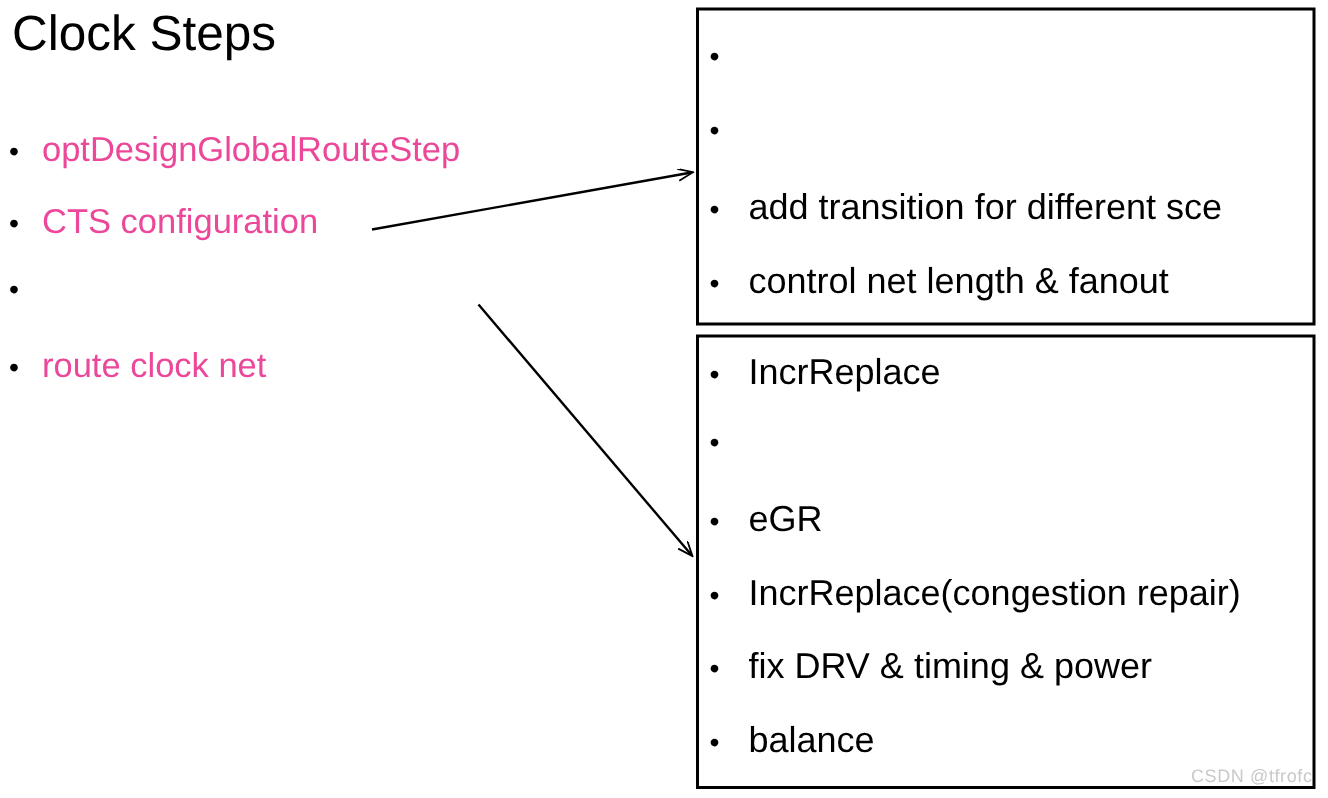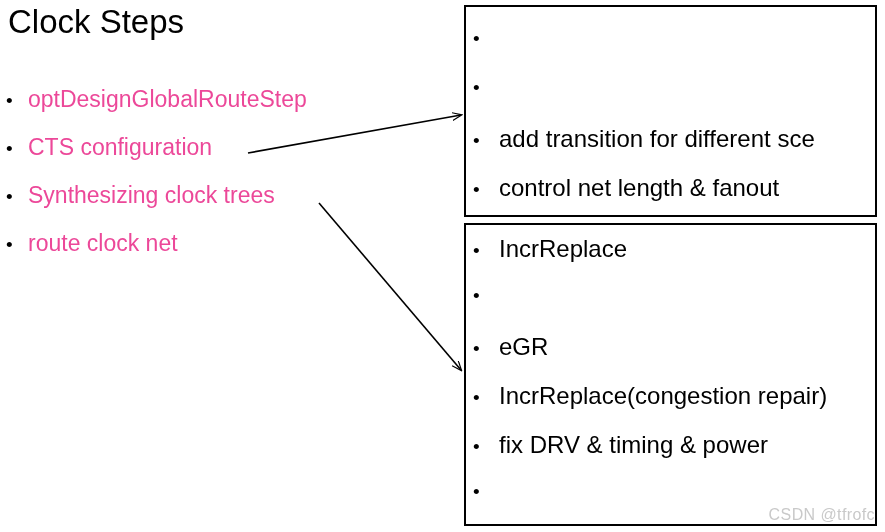--- a/index.html
+++ b/index.html
@@ -110,21 +110,21 @@
     width: 885px;
     height: 532px;
     pointer-events: none;
   }
 
   
   .watermark {
     position: absolute;
     right: 10px;
     bottom: 8px;
-    font-size: 16px;
+    font-size: 12px;
     color: #c9c9c9;
     letter-spacing: 0.4px;
     white-space: nowrap;
   }
 </style>
 </head>
 <body>
 
 <div id="slide">
 
@@ -137,21 +137,20 @@
       <span class="txt">optDesignGlobalRouteStep</span>
     </div>
 
     <div class="bullet-row">
       <span class="dot">•</span>
       <span class="txt">CTS configuration</span>
     </div>
 
     <div class="bullet-row">
       <span class="dot">•</span>
-      <span class="txt">Synthesizing clock trees</span>
     </div>
 
     <div class="bullet-row">
       <span class="dot">•</span>
       <span class="txt">route clock net</span>
     </div>
 
   </div>
 
   <div class="rbox" id="box-top">
@@ -200,20 +199,21 @@
         <span class="txt">IncrReplace(congestion repair)</span>
       </div>
 
       <div class="bullet-row">
         <span class="dot">•</span>
         <span class="txt">fix DRV &amp; timing &amp; power</span>
       </div>
 
       <div class="bullet-row">
         <span class="dot">•</span>
+        <span class="txt">balance</span>
       </div>
 
     </div>
   </div>
 
   <svg id="arrows" viewBox="0 0 885 532">
     <defs>
       <marker id="ah" markerWidth="11" markerHeight="11" refX="9" refY="4" orient="auto" markerUnits="userSpaceOnUse">
         <path d="M0,0 L10,4 L0,8" fill="none" stroke="#000000" stroke-width="1.2"></path>
       </marker>

